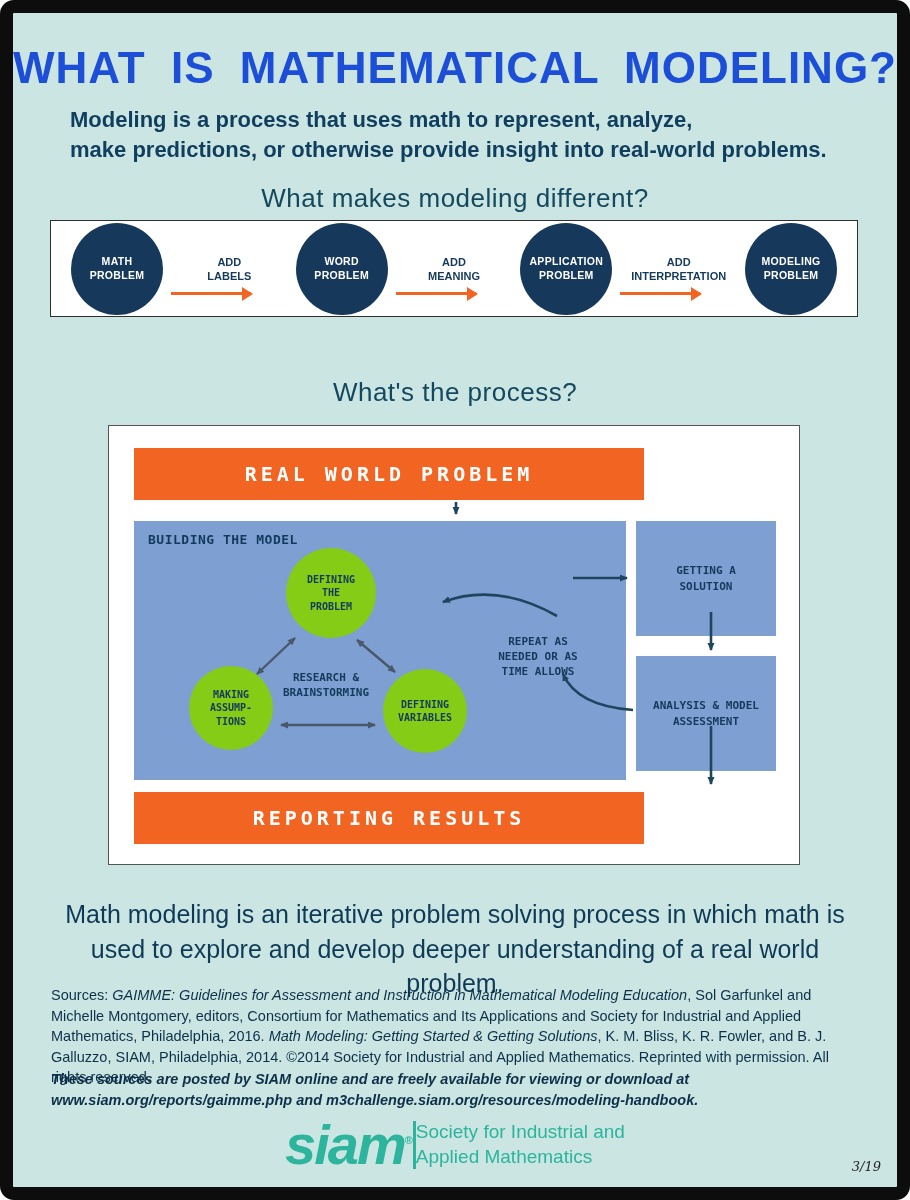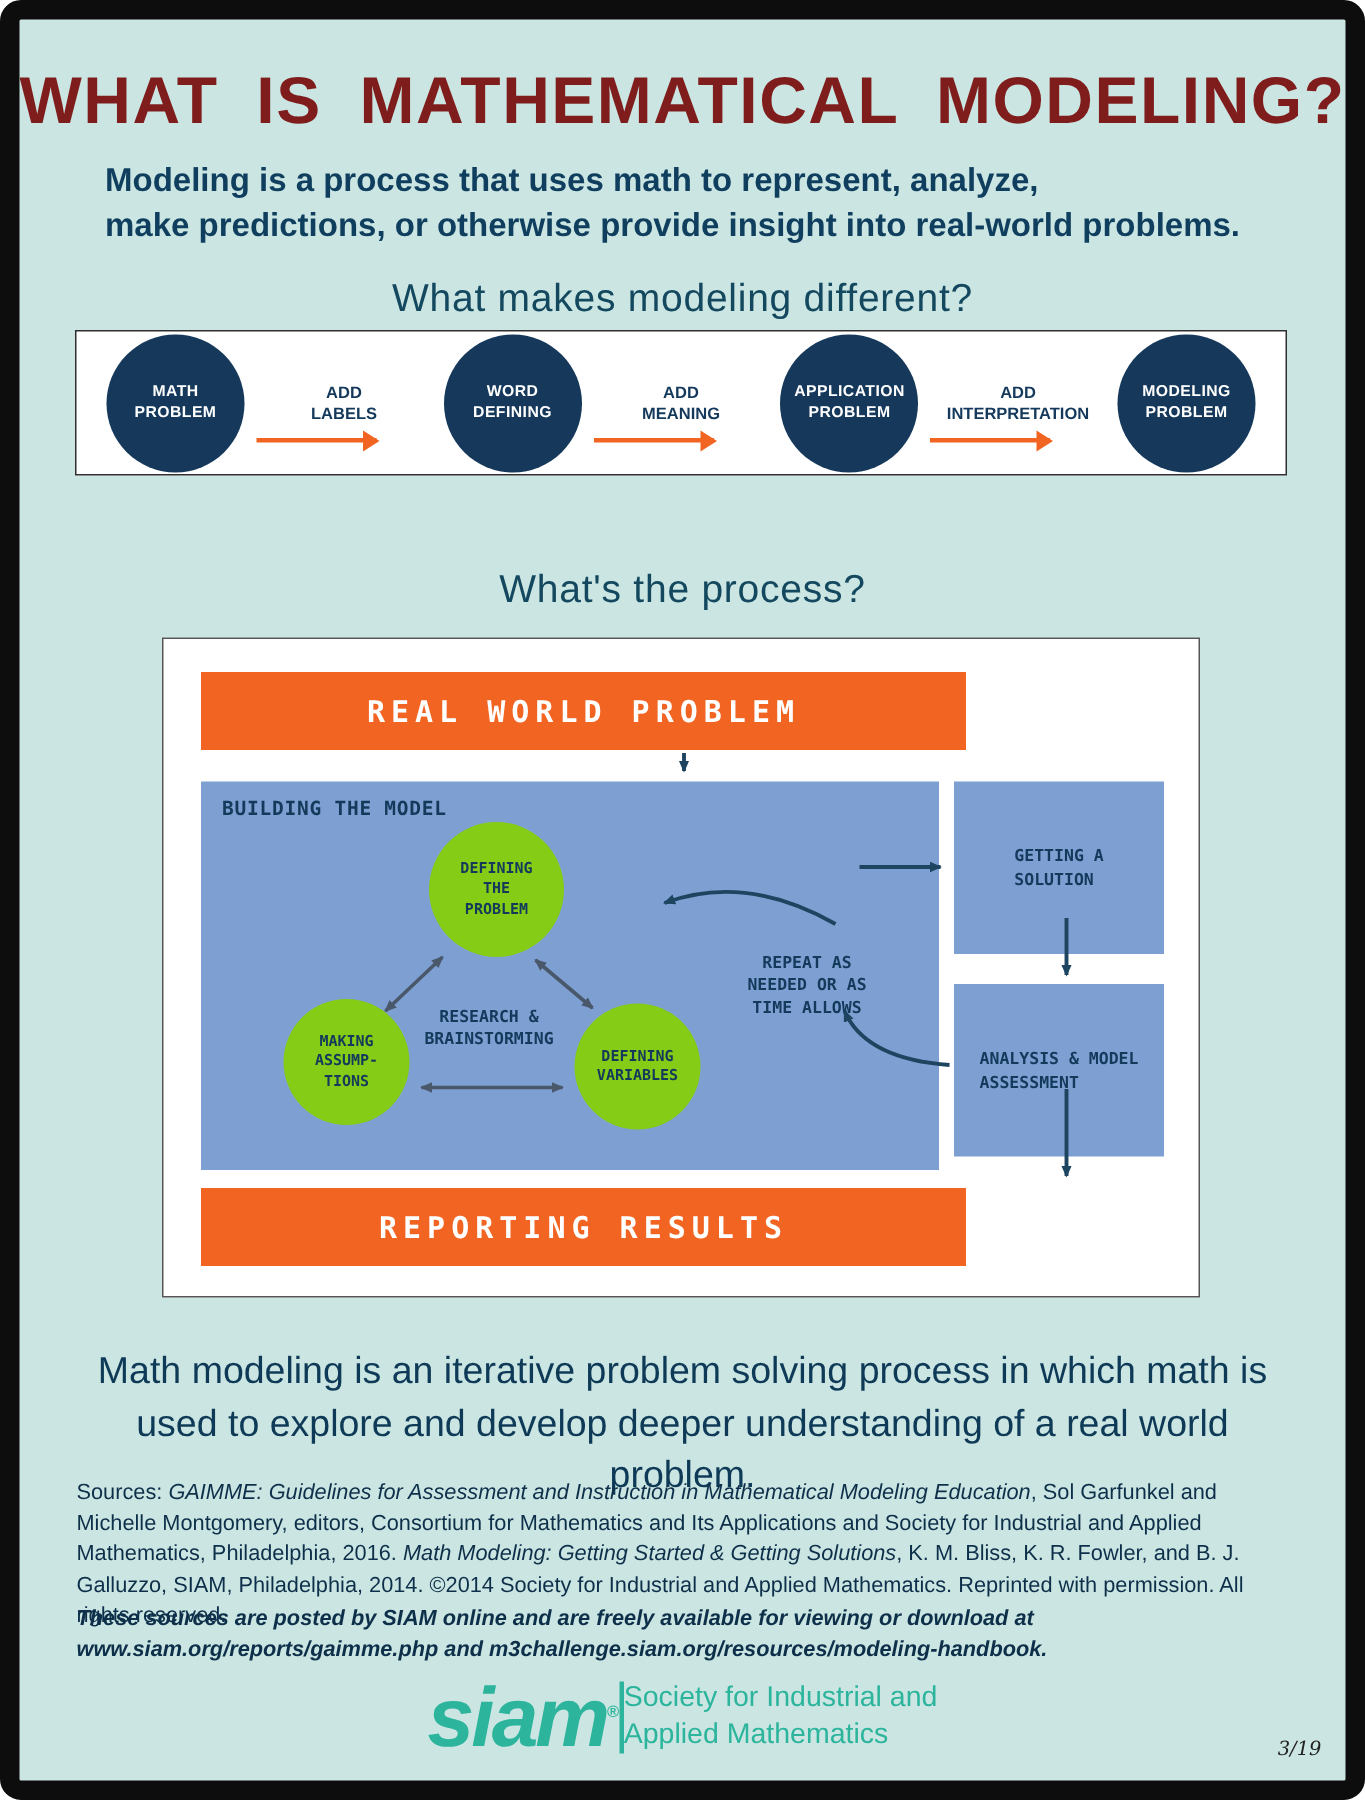--- a/index.html
+++ b/index.html
@@ -1,22 +1,22 @@
 <!DOCTYPE html>
 <html><head>
 <meta charset="utf-8">
 <style>
   * { margin:0; padding:0; box-sizing:border-box; }
   html,body { width:910px; height:1200px; }
   body { font-family:"Liberation Sans", sans-serif; background:#ffffff; }
   .frame { position:relative; width:910px; height:1200px; border:13px solid #0d0d0d;
            border-radius:14px; background:#cbe6e2; overflow:hidden; }
 
-  .title { position:absolute; top:30px; left:0; width:100%; text-align:left;
-           font-size:44px; font-weight:bold; letter-spacing:1px; word-spacing:12px; color:#7f1d1d; }
+  .title { position:absolute; top:30px; left:0; width:100%; text-align:right;
+           font-size:44px; font-weight:bold; letter-spacing:1px; word-spacing:12px; color:#1d4ed8; }
   .subtitle { position:absolute; top:92px; left:50%; transform:translateX(-50%); width:770px;
               text-align:left; font-size:22px; line-height:1.38; color:#0f3e5e; font-weight:700;
               white-space:pre-line; }
   .h2 { position:absolute; left:0; width:100%; text-align:center; font-size:26px;
         color:#14485f; font-weight:500; letter-spacing:0.5px; }
   .h2a { top:170px; } .h2b { top:364px; }
 
   
   .flow-panel { position:absolute; left:37px; top:207px; width:808px; height:97px;
                 background:#fff; border:1px solid #2f2f2f; display:flex; align-items:center;
@@ -51,21 +51,21 @@
              line-height:1.35; white-space:pre-line; }
   .yc1 { left:152px; top:27px; width:90px; height:90px; }
   .yc2 { left:55px; top:145px; width:84px; height:84px; }
   .yc3 { left:249px; top:148px; width:84px; height:84px; }
   .blue-label { position:absolute; font-family:"DejaVu Sans Mono", monospace; font-weight:bold;
                 font-size:11px; color:#133a5b; text-align:center; line-height:1.35;
                 white-space:pre-line; }
   .research { left:117px; top:150px; width:150px; }
   .repeat { left:343px; top:114px; width:122px; }
   .side-box { position:absolute; left:527px; width:140px; background:#7e9fd2; display:flex;
-              align-items:center; justify-content:center; text-align:left;
+              align-items:center; justify-content:center; text-align:center;
               font-family:"DejaVu Sans Mono", monospace; font-weight:bold; font-size:11px;
               color:#133a5b; line-height:1.45; white-space:pre-line; }
   .sb1 { top:95px; height:115px; } .sb2 { top:230px; height:115px; }
   .arrows-svg { position:absolute; left:0; top:0; width:692px; height:440px; pointer-events:none; }
 
   
   .iterative { position:absolute; top:884px; left:50%; transform:translateX(-50%); width:810px;
                text-align:center; font-size:25px; line-height:1.38; color:#0e3a57;
                font-weight:500; white-space:pre-line; }
   .sources { position:absolute; left:38px; top:972px; width:808px; font-size:14.5px;
@@ -96,21 +96,21 @@
 
   <div class="flow-panel">
     <div class="flow-node">MATH
 PROBLEM</div>
     <div class="flow-conn">
       <div class="conn-label">ADD
 LABELS</div>
       <div class="conn-arrow"></div>
     </div>
     <div class="flow-node">WORD
-DEFINING</div>
+PROBLEM</div>
     <div class="flow-conn">
       <div class="conn-label">ADD
 MEANING</div>
       <div class="conn-arrow"></div>
     </div>
     <div class="flow-node">APPLICATION
 PROBLEM</div>
     <div class="flow-conn">
       <div class="conn-label">ADD
 INTERPRETATION</div>

